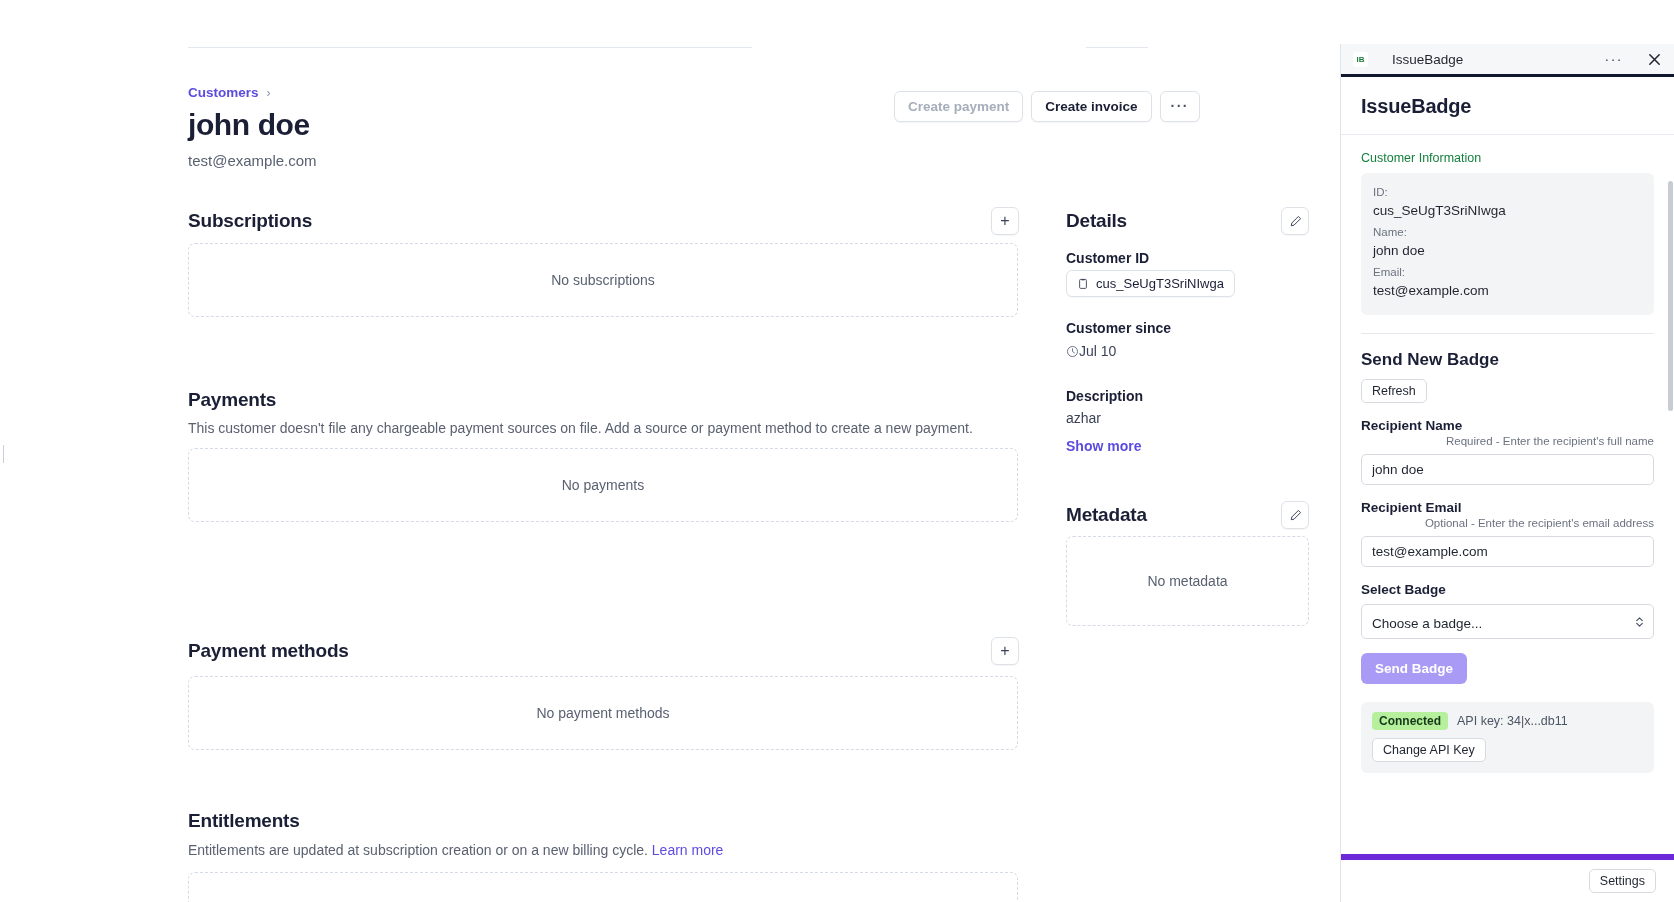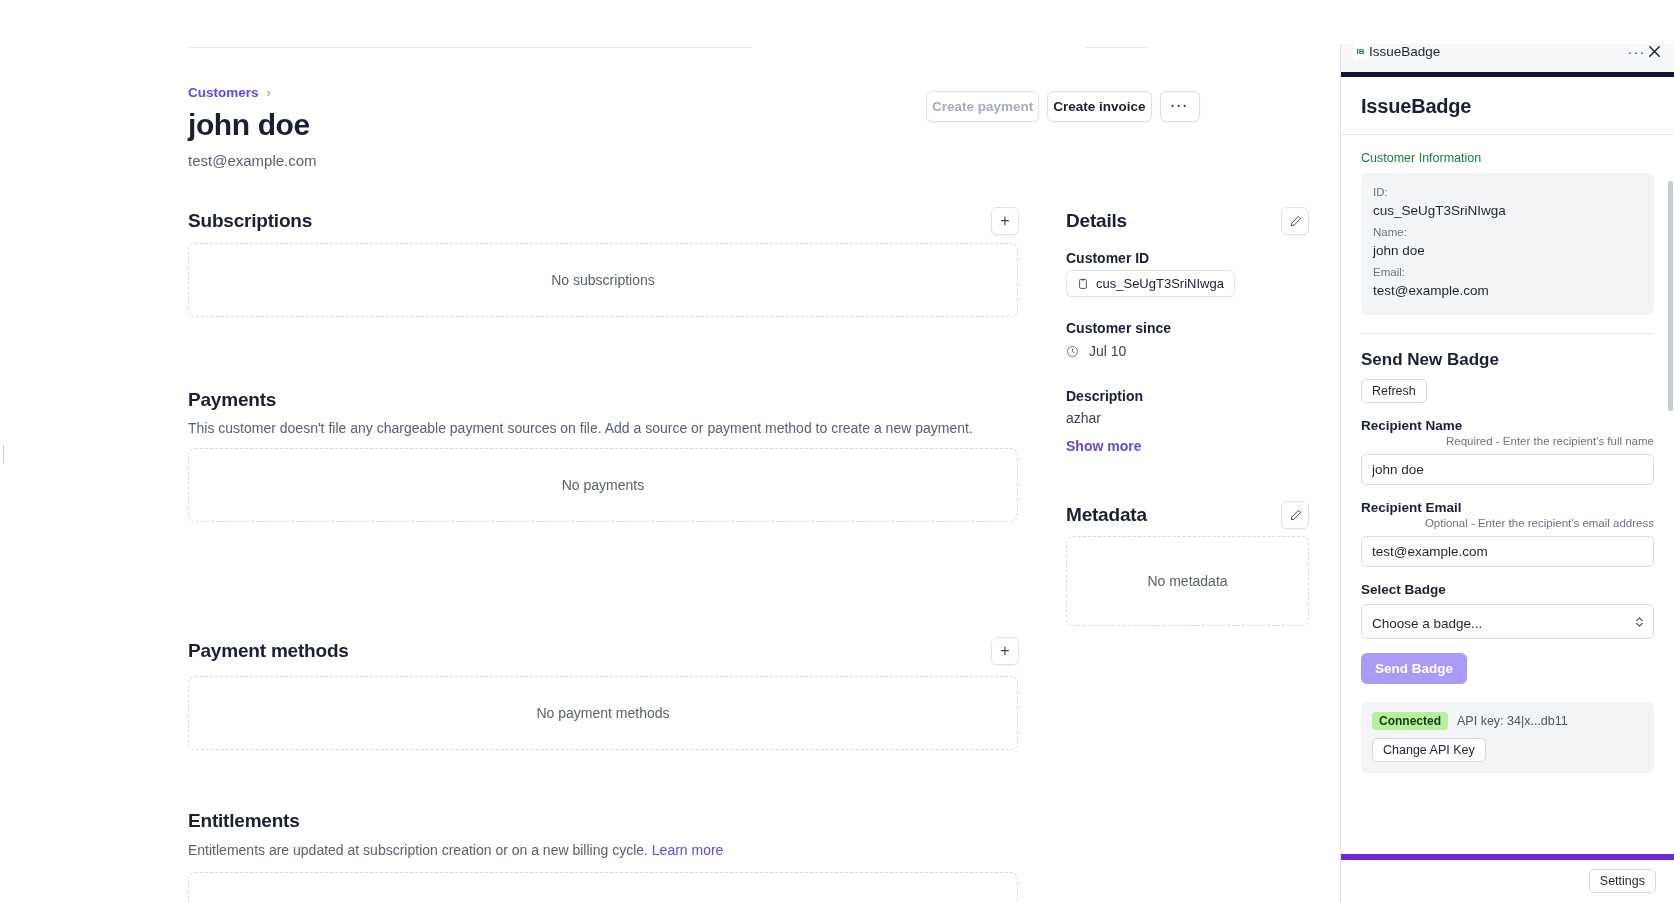--- a/index.html
+++ b/index.html
@@ -54,21 +54,21 @@
   }
 
   .head-actions {
     position: absolute; right: 140px; top: 91px;
     display: flex; align-items: center; gap: 8px;
   }
   .btn {
     background: #ffffff;
     border: 1px solid #dde2e9;
     border-radius: 6px;
-    padding: 7px 5px;
+    padding: 7px 13px;
     font-size: 13.5px;
     font-weight: 600;
     color: #1a1f36;
     cursor: pointer;
     box-shadow: 0 1px 1px rgba(0,0,0,0.04);
     white-space: nowrap;
     font-family: inherit;
   }
   .btn.disabled { color: #a6adbb; cursor: default; }
   .btn.icon-only { padding: 7px 10px; line-height: 1; }
@@ -112,21 +112,21 @@
     display: flex; align-items: center; justify-content: center;
     cursor: pointer; box-shadow: 0 1px 1px rgba(0,0,0,0.04);
   }
   .fld-label {
     position: absolute; left: 1066px;
     font-size: 14px; font-weight: 700; color: #1a1f36;
   }
   .fld-val {
     position: absolute; left: 1066px;
     font-size: 14px; color: #3c4257;
-    display: flex; align-items: center; gap: 10px;
+    display: flex; align-items: center; gap: 0;
   }
   .copy-chip {
     position: absolute; left: 1066px;
     display: inline-flex; align-items: center; gap: 7px;
     border: 1px solid #dde2e9; border-radius: 6px;
     background: #fff; padding: 5px 10px;
     font-size: 13px; color: #1a1f36; cursor: pointer;
     box-shadow: 0 1px 1px rgba(0,0,0,0.03);
   }
   .link-more {
@@ -141,23 +141,23 @@
   .panel {
     position: absolute; right: 0; top: 44px;
     width: 334px; height: 858px;
     background: #ffffff;
     border-left: 1px solid #e0e4ea;
     display: flex; flex-direction: column;
   }
   .panel-bar {
     height: 33px; min-height: 33px;
     background: #f6f7f9;
-    border-bottom: 5px solid #0f172a;
-    display: flex; align-items: flex-start;
-    padding: 0 12px; gap: 1px;
+    border-bottom: 3px solid #0f172a;
+    display: flex; align-items: center;
+    padding: 0 12px; gap: 24px;
   }
   .panel-bar .favicon {
     width: 15px; height: 15px; border-radius: 3px;
     display: flex; align-items: center; justify-content: center;
     font-size: 8px; font-weight: 700; color: #1f7a3d;
     background: #ffffff;
     overflow: hidden;
   }
   .panel-bar .ptitle {
     font-size: 13.5px; color: #1f2430; flex: 1;

